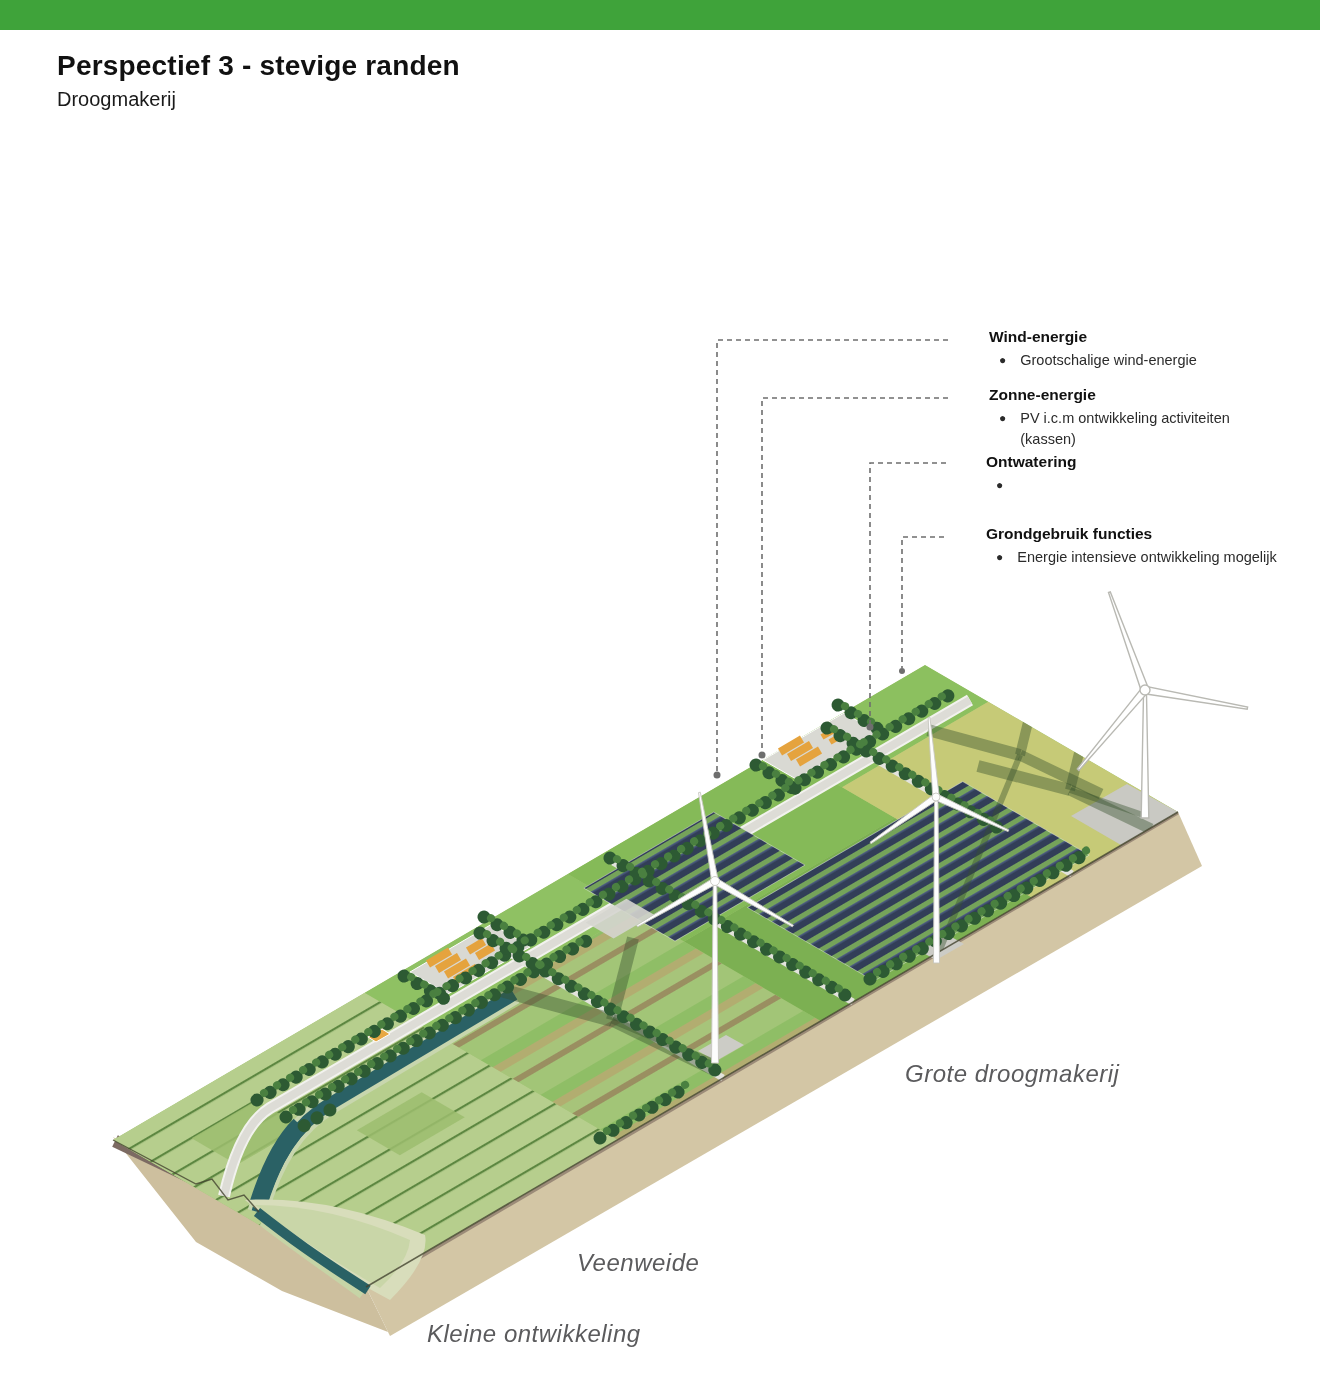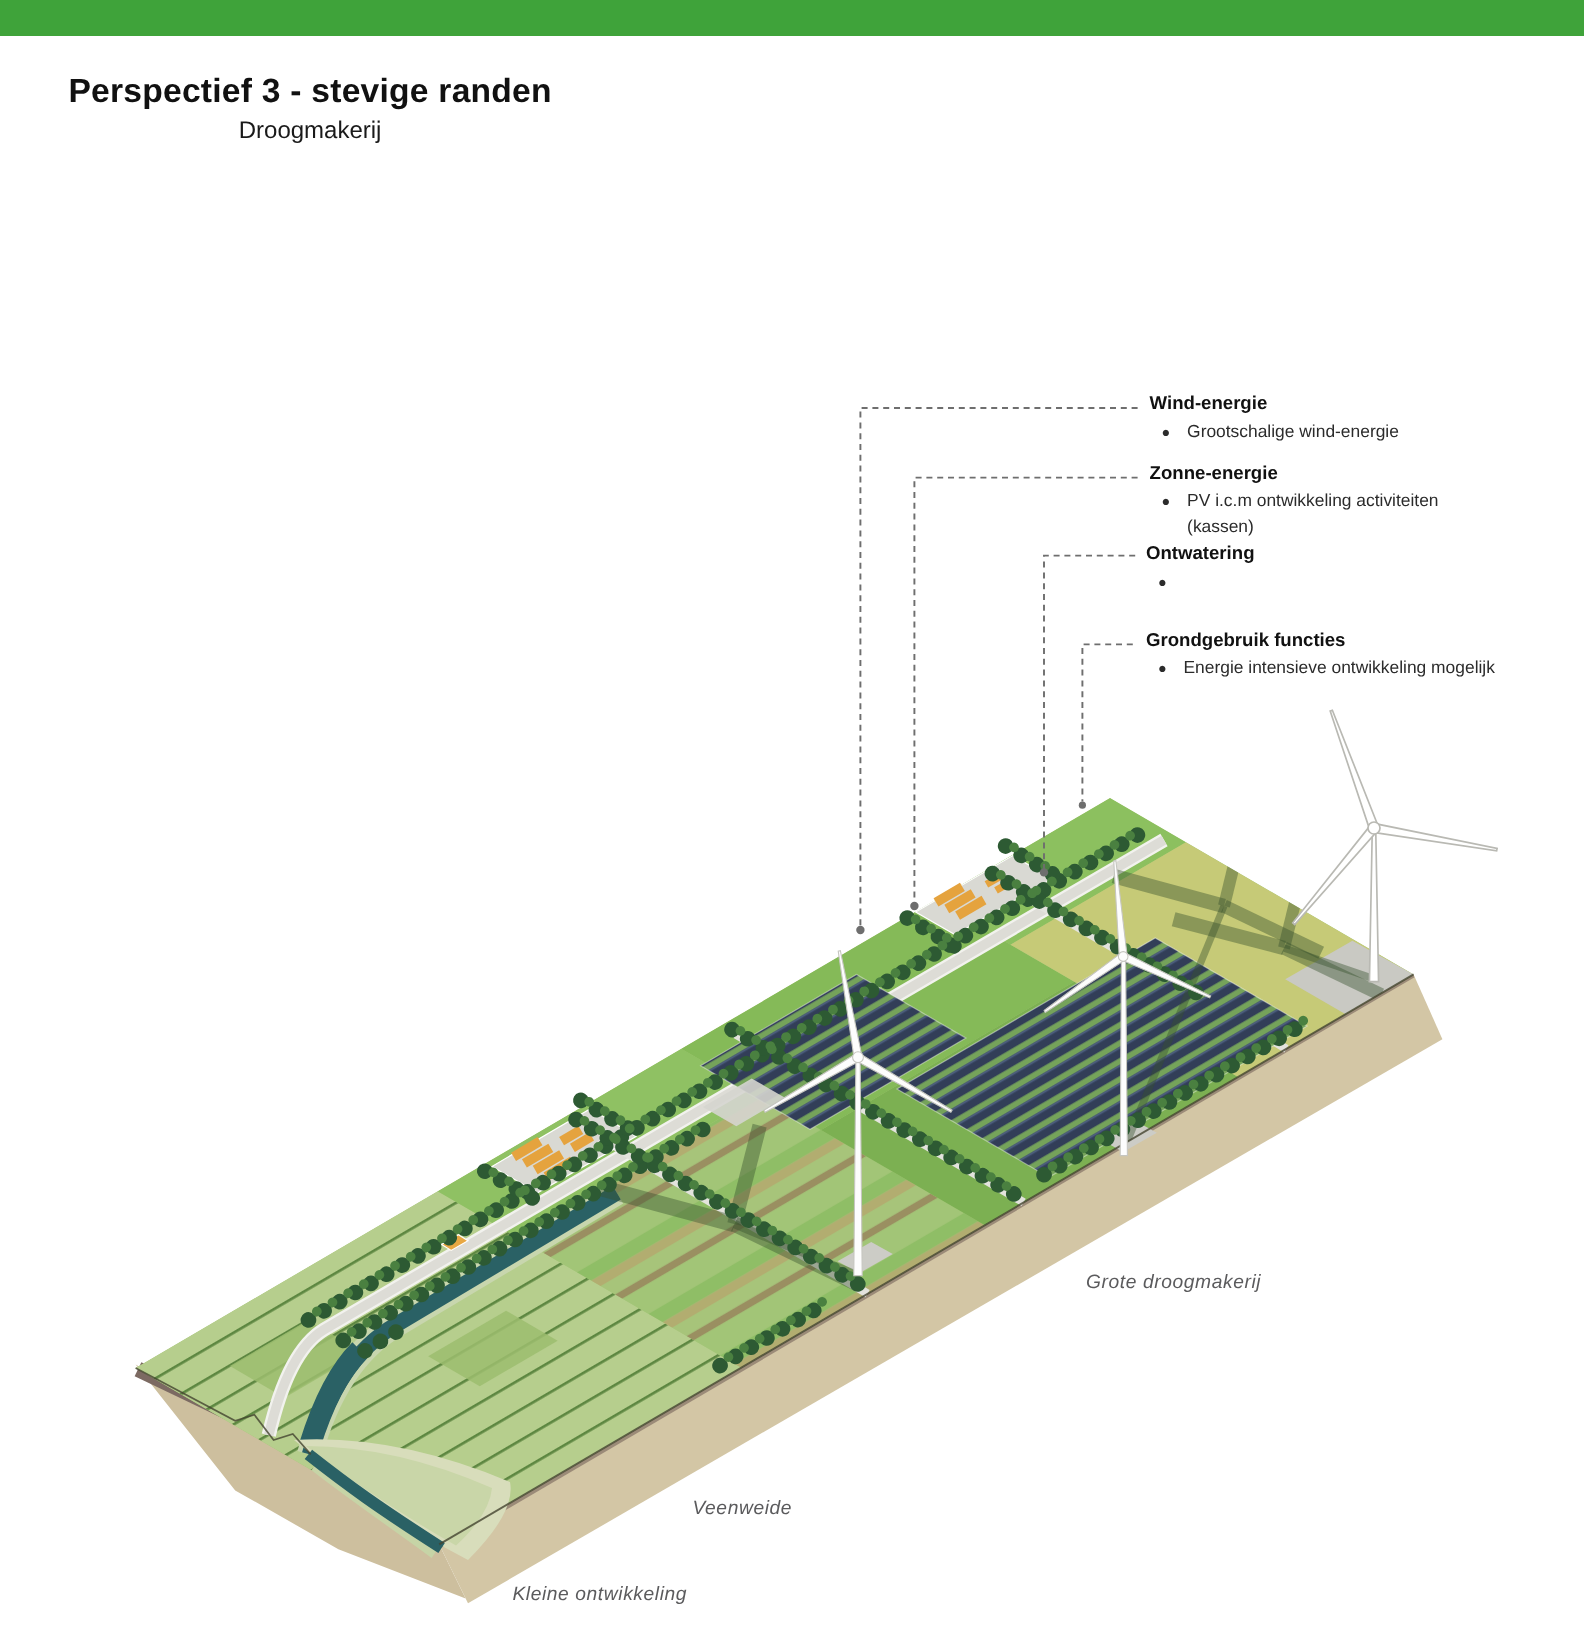--- a/index.html
+++ b/index.html
@@ -1,31 +1,31 @@
 <!DOCTYPE html>
 <html><head>
 <meta charset="utf-8">
 <style>
   html,body{margin:0;padding:0;background:#ffffff;}
   .page{position:relative;width:1320px;height:1375px;background:#fff;overflow:hidden;
         font-family:"Liberation Sans",sans-serif;}
   .topbar{position:absolute;left:0;top:0;width:1320px;height:30px;background:#3FA33A;}
-  .header{position:absolute;left:57px;top:60px;text-align:center;}
+  .header{position:absolute;left:57px;top:50px;}
   .title{font-size:28px;font-weight:bold;color:#111;letter-spacing:.2px;line-height:32px;}
   .subtitle{font-size:20px;font-weight:normal;color:#1a1a1a;line-height:34px;}
   .scene{position:absolute;left:0;top:0;width:1320px;height:1375px;}
-  .ann{position:absolute;color:#222;}
+  .ann{position:absolute;color:#222;margin-left:31px;}
   .ann-title{font-size:15.5px;font-weight:bold;color:#111;line-height:20px;}
   .ann-bullet{display:flex;padding-left:10px;margin-top:3px;font-size:14.5px;line-height:21px;color:#2b2b2b;}
   .ann-bullet .dot{font-size:12px;line-height:21px;margin-right:14px;color:#2b2b2b;}
   .ann-wind{left:958px;top:327px;width:290px;}
   .ann-zon{left:958px;top:385px;width:268px;}
   .ann-water{left:955px;top:452px;width:250px;}
   .ann-grond{left:955px;top:524px;width:340px;}
-  .area-label{position:absolute;font-style:italic;color:#5b5b5d;font-size:16px;letter-spacing:.5px;}
+  .area-label{position:absolute;font-style:italic;color:#5b5b5d;font-size:24px;letter-spacing:.5px;}
   .lbl-grote{left:905px;top:1060px;}
   .lbl-veen{left:577px;top:1249px;}
   .lbl-kleine{left:427px;top:1320px;}
 </style>
 </head>
 <body>
 
 <div class="page">
   <div class="topbar"></div>
 

